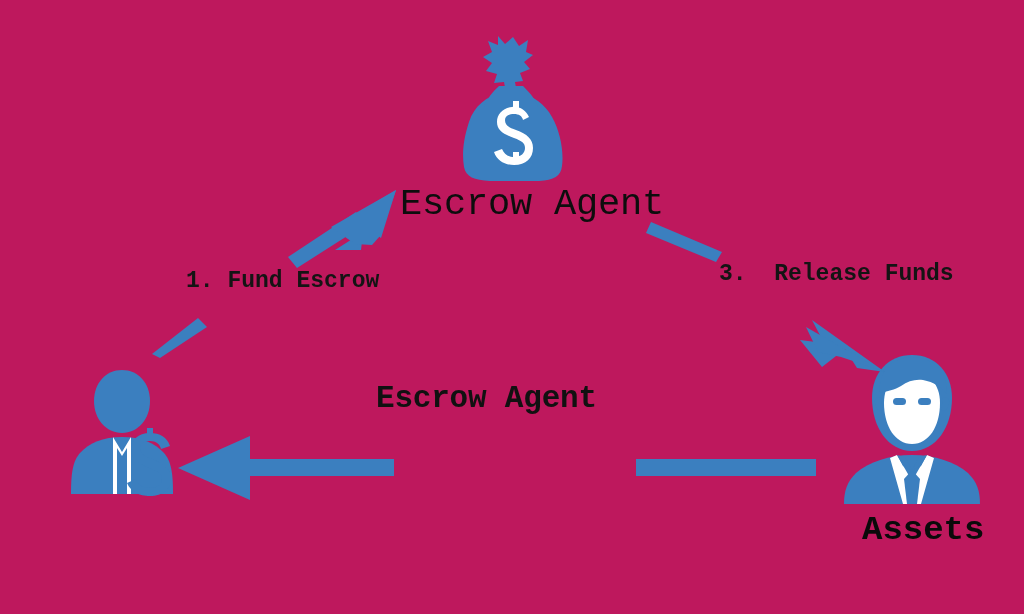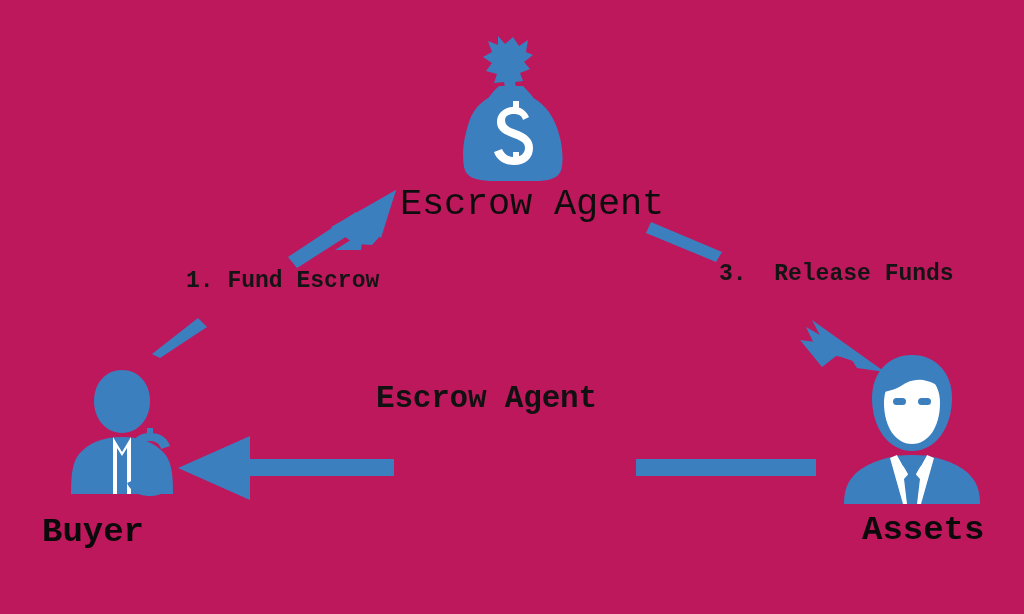--- a/index.html
+++ b/index.html
@@ -266,17 +266,16 @@
 
   <div class="txt" id="escrow-agent-title">Escrow Agent</div>
 
   <div class="txt" id="escrow-agent-center-label">Escrow Agent</div>
 
   <div class="txt" id="step-1-label">1. Fund Escrow</div>
 
 
   <div class="txt" id="step-3-label">3.  Release Funds</div>
 
-  <div class="txt" id="buyer-label">Buyer</div>
 
   <div class="txt" id="seller-label">Assets</div>
 
 </div>
 
 </body></html>

